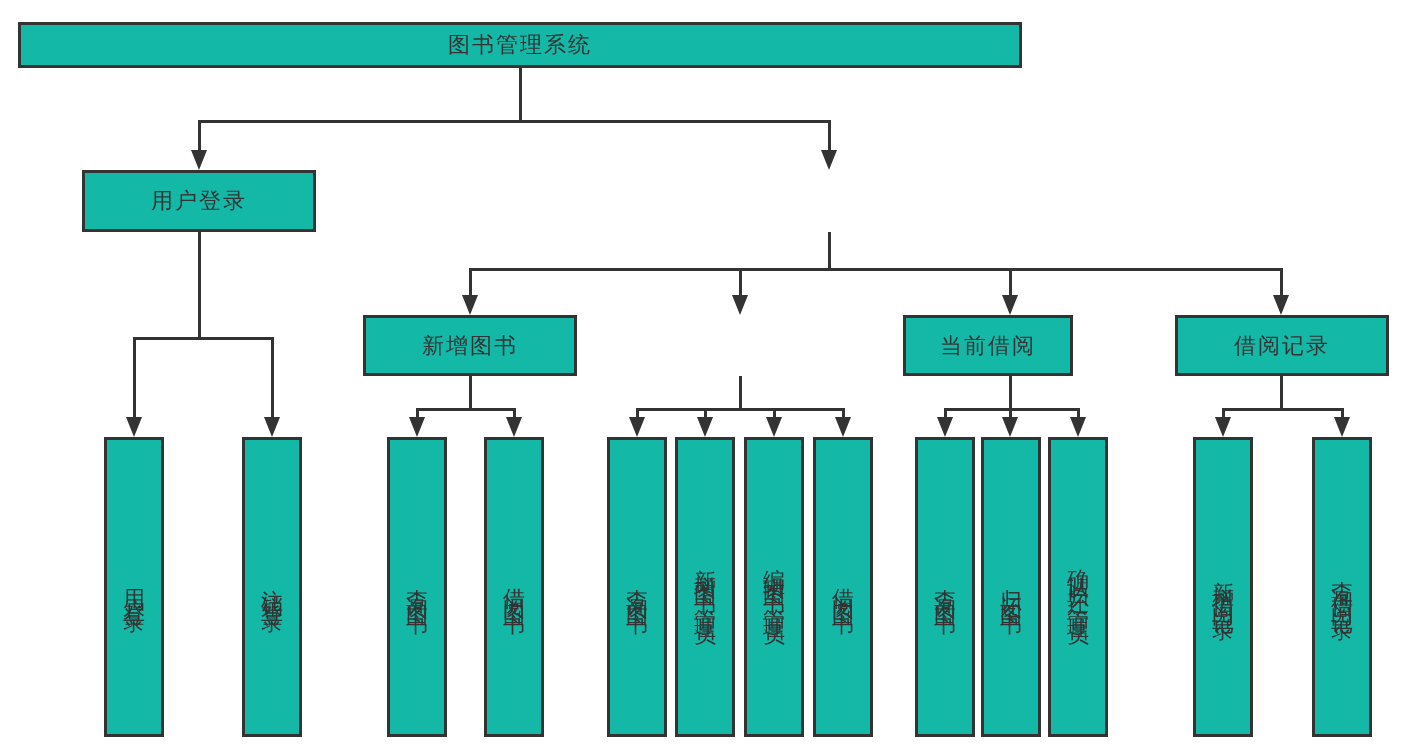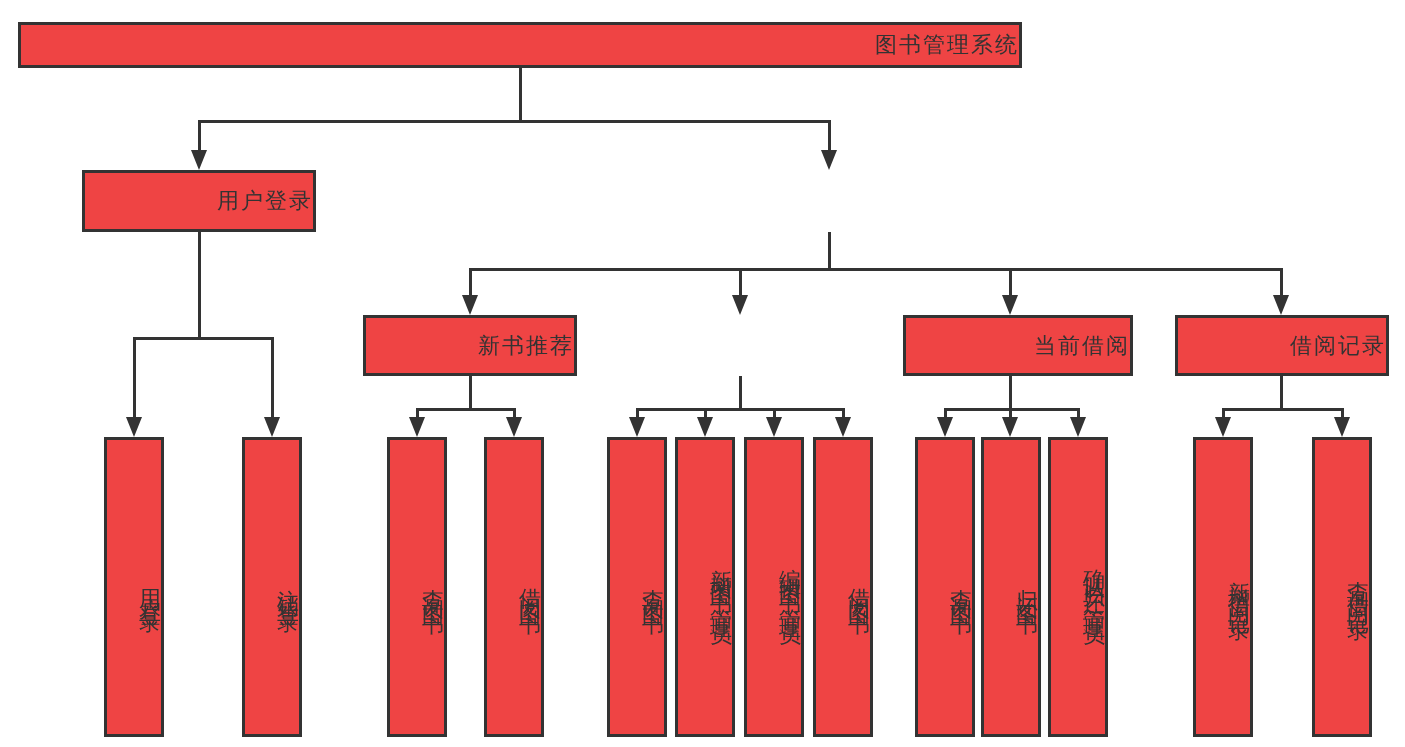--- a/index.html
+++ b/index.html
@@ -4,24 +4,24 @@
 <style>
   * { margin: 0; padding: 0; box-sizing: border-box; }
   html, body { width: 1405px; height: 747px; background: #ffffff; overflow: hidden; }
   body { font-family: "Liberation Sans", "DejaVu Sans", sans-serif; color: #333333; }
 
   .diagram { position: absolute; left: 0; top: 0; width: 1405px; height: 747px; background: #ffffff; }
 
   .box {
     position: absolute;
     border: 3px solid #333333;
-    background: #ef4444;
+    background: #14b8a6;
     display: flex;
     align-items: center;
-    justify-content: flex-end;
+    justify-content: center;
     font-size: 22px;
     letter-spacing: 2px;
     color: #333333;
   }
 
   .vbox span {
     writing-mode: vertical-rl;
     text-orientation: mixed;
     letter-spacing: 8px;
     font-size: 22px;
@@ -82,23 +82,23 @@
   <div class="vline" style="left:469px; top:268px; height:28px;"></div>
   <div class="vline" style="left:739px; top:268px; height:28px;"></div>
   <div class="vline" style="left:1009px; top:268px; height:28px;"></div>
   <div class="vline" style="left:1280px; top:268px; height:28px;"></div>
   <div class="arrow" style="left:462px; top:295px;"></div>
   <div class="arrow" style="left:732px; top:295px;"></div>
   <div class="arrow" style="left:1002px; top:295px;"></div>
   <div class="arrow" style="left:1273px; top:295px;"></div>
 
   <div class="box" style="left:363px; top:315px; width:214px; height:61px;">
-    <span>新书推荐</span>
+    <span>新增图书</span>
   </div>
-  <div class="box" style="left:903px; top:315px; width:230px; height:61px;">
+  <div class="box" style="left:903px; top:315px; width:170px; height:61px;">
     <span>当前借阅</span>
   </div>
   <div class="box" style="left:1175px; top:315px; width:214px; height:61px;">
     <span>借阅记录</span>
   </div>
 
   <div class="vline" style="left:469px; top:376px; height:33px;"></div>
   <div class="hline" style="left:416px; top:408px; width:100px;"></div>
   <div class="vline" style="left:416px; top:408px; height:11px;"></div>
   <div class="vline" style="left:513px; top:408px; height:11px;"></div>

